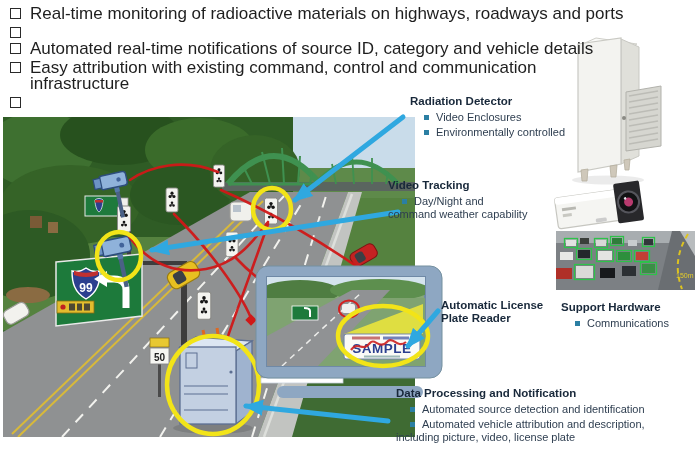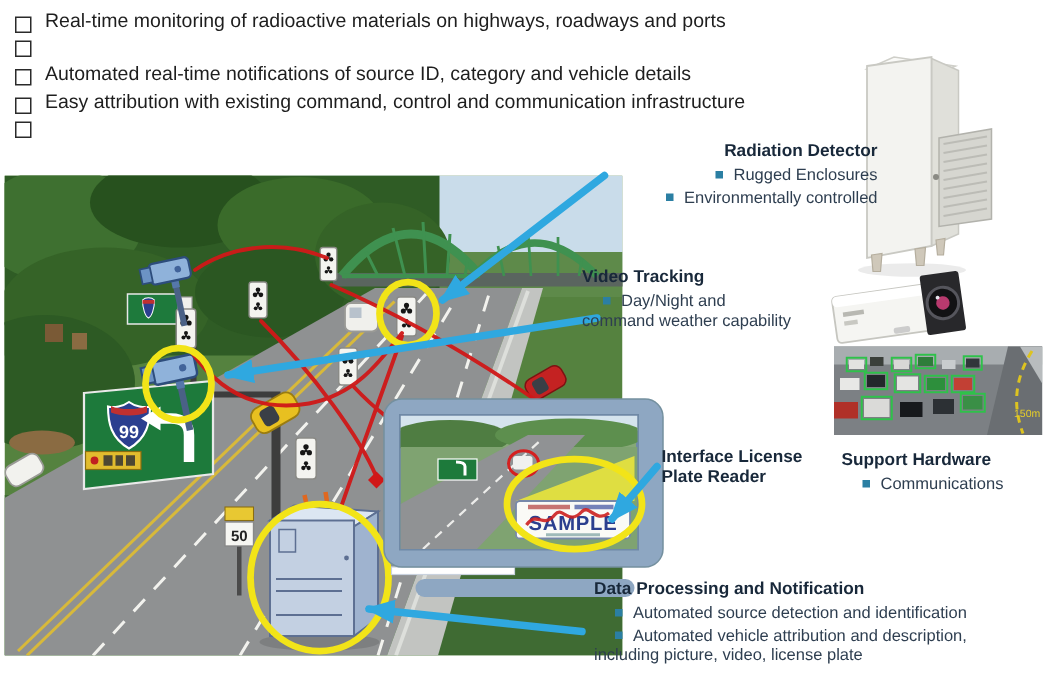--- a/index.html
+++ b/index.html
@@ -2,21 +2,21 @@
 <html><head>
 <meta charset="utf-8">
 <style>
   html,body{margin:0;padding:0;background:#fff;}
   .slide{position:relative;width:695px;height:460px;background:#ffffff;overflow:hidden;
          font-family:"Liberation Sans",sans-serif;}
   .svg-layer{position:absolute;left:0;top:0;z-index:1;}
   .txt-layer{position:absolute;z-index:2;}
   
   .bullets{left:8px;top:6px;width:620px;}
-  .tb-row{display:flex;align-items:flex-end;margin-bottom:3px;font-size:13px;line-height:16px;color:#1e1e1e;}
+  .tb-row{display:flex;align-items:flex-start;margin-bottom:3px;font-size:17px;line-height:16px;color:#1e1e1e;}
   .cb{flex:none;width:9px;height:9px;border:1.6px solid #2a2a2a;margin:2px 9px 0 2px;background:#fff;}
   
   .callout{position:absolute;z-index:2;}
   .co-head{font-weight:bold;font-size:11.5px;line-height:13px;color:#18283a;}
   .co-item{font-size:11px;line-height:13px;color:#2e3e50;margin-top:2.5px;}
   .blt{display:inline-block;width:5px;height:5px;background:#2b7fa3;margin:0 7px 1px 14px;}
 </style>
 </head>
 <body>
 
@@ -319,33 +319,33 @@
       </div>
     <div class="tb-row">
         <span class="cb"></span>
         <span>Easy attribution with existing command, control and communication infrastructure</span>
       </div>
     <div class="tb-row">
         <span class="cb"></span>
       </div>
   </div>
 
-  <div class="callout" style="left:410px;top:95px;width:175px;text-align:right;">
+  <div class="callout" style="left:410px;top:95px;width:175px;">
     <div class="co-head">Radiation Detector</div>
-    <div class="co-item"><span class="blt"></span><span>Rugged Enclosures</span></div>
+    <div class="co-item"><span class="blt"></span><span>Video Enclosures</span></div>
     <div class="co-item"><span class="blt"></span><span>Environmentally controlled</span></div>
   </div>
 
   <div class="callout" style="left:388px;top:179px;width:146px;">
     <div class="co-head">Video Tracking</div>
     <div class="co-item"><span class="blt"></span><span>Day/Night and command weather capability</span></div>
   </div>
 
   <div class="callout" style="left:441px;top:299px;width:114px;">
-    <div class="co-head">Interface License Plate Reader</div>
+    <div class="co-head">Automatic License Plate Reader</div>
   </div>
 
   <div class="callout" style="left:561px;top:301px;width:132px;">
     <div class="co-head">Support Hardware</div>
     <div class="co-item"><span class="blt"></span><span>Communications</span></div>
   </div>
 
   <div class="callout" style="left:396px;top:387px;width:270px;">
     <div class="co-head">Data Processing and Notification</div>
     <div class="co-item"><span class="blt"></span><span>Automated source detection and identification</span></div>

